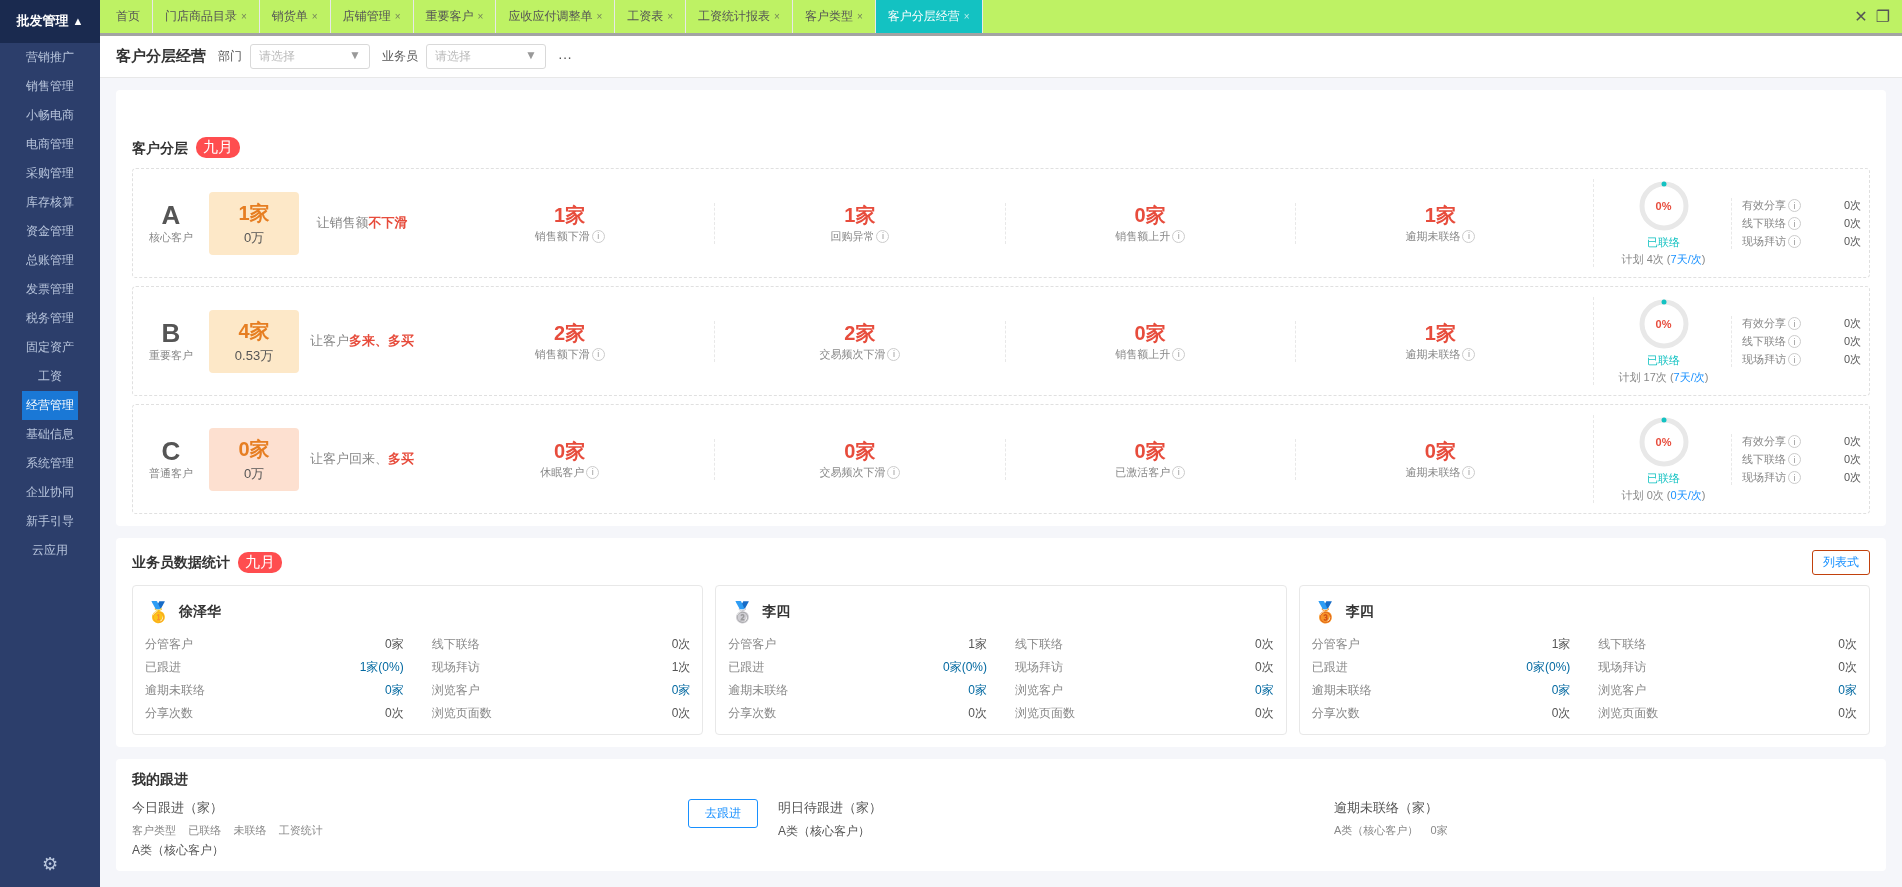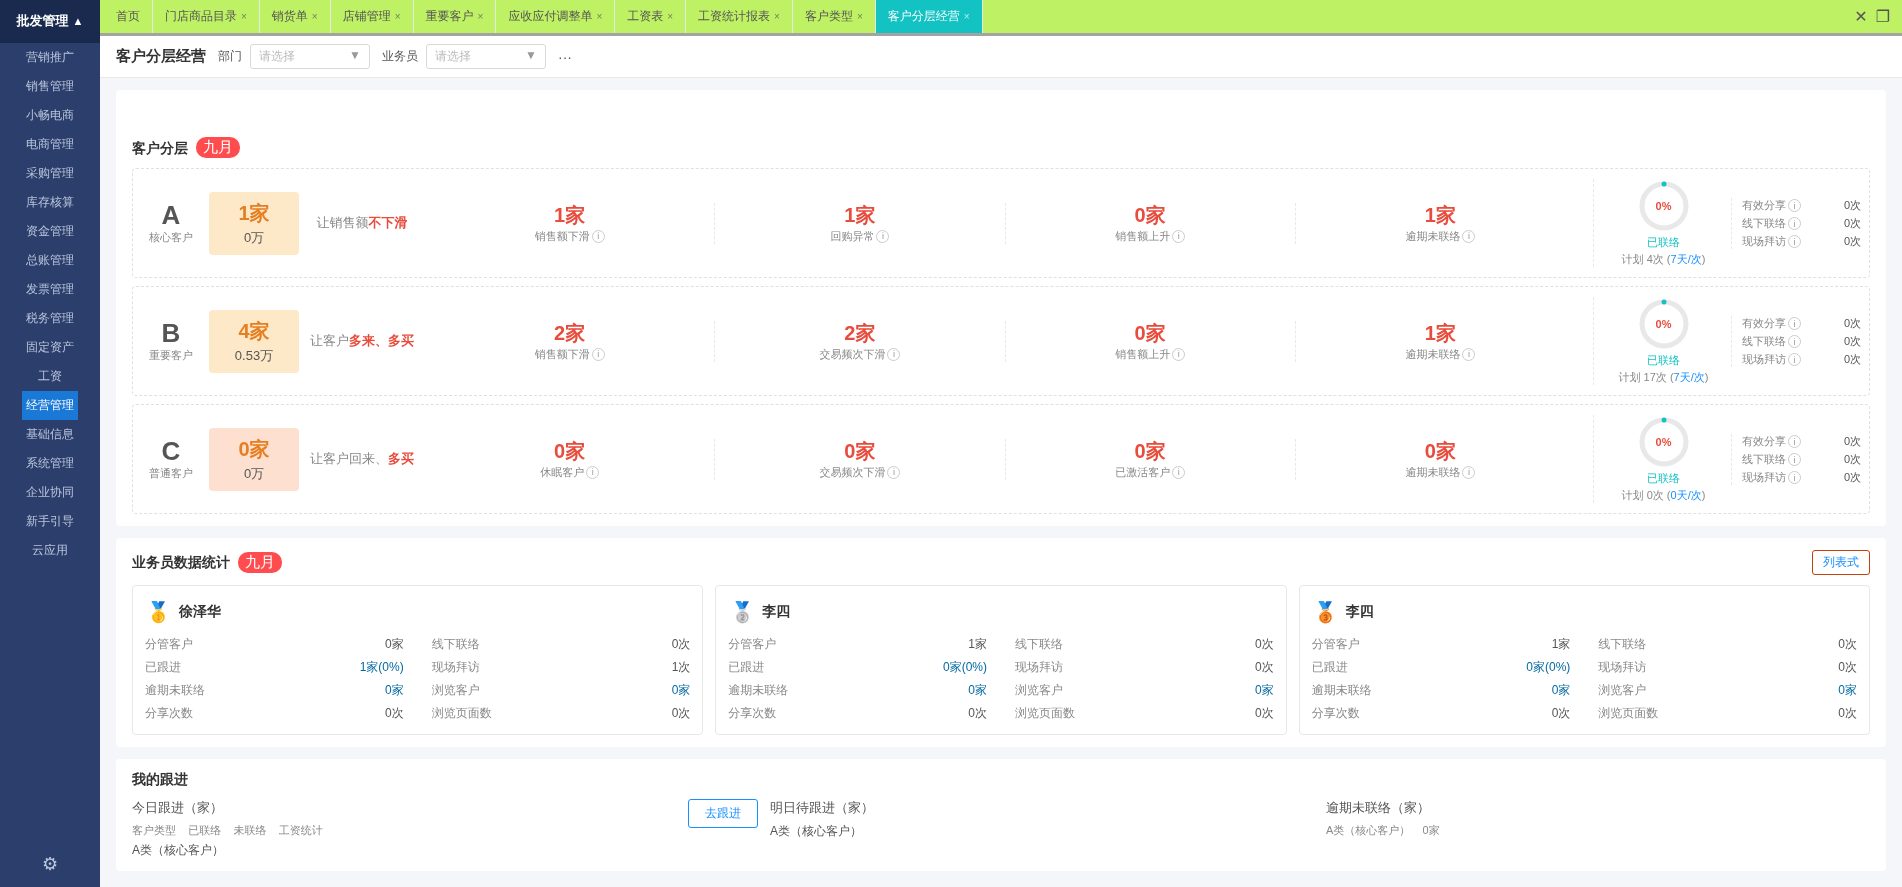--- a/index.html
+++ b/index.html
@@ -409,21 +409,21 @@
     }
     .follow-title {
       font-size: 14px;
       font-weight: bold;
       color: #333;
       margin-bottom: 10px;
     }
     .follow-cols {
       display: grid;
       grid-template-columns: 1fr auto 1fr 1fr;
-      gap: 12px;
+      gap: 20px;
       align-items: start;
     }
     .follow-col-title {
       font-size: 13px;
       color: #555;
       margin-bottom: 6px;
     }
     .follow-btn {
       background: #fff;
       border: 1px solid #1890ff;

